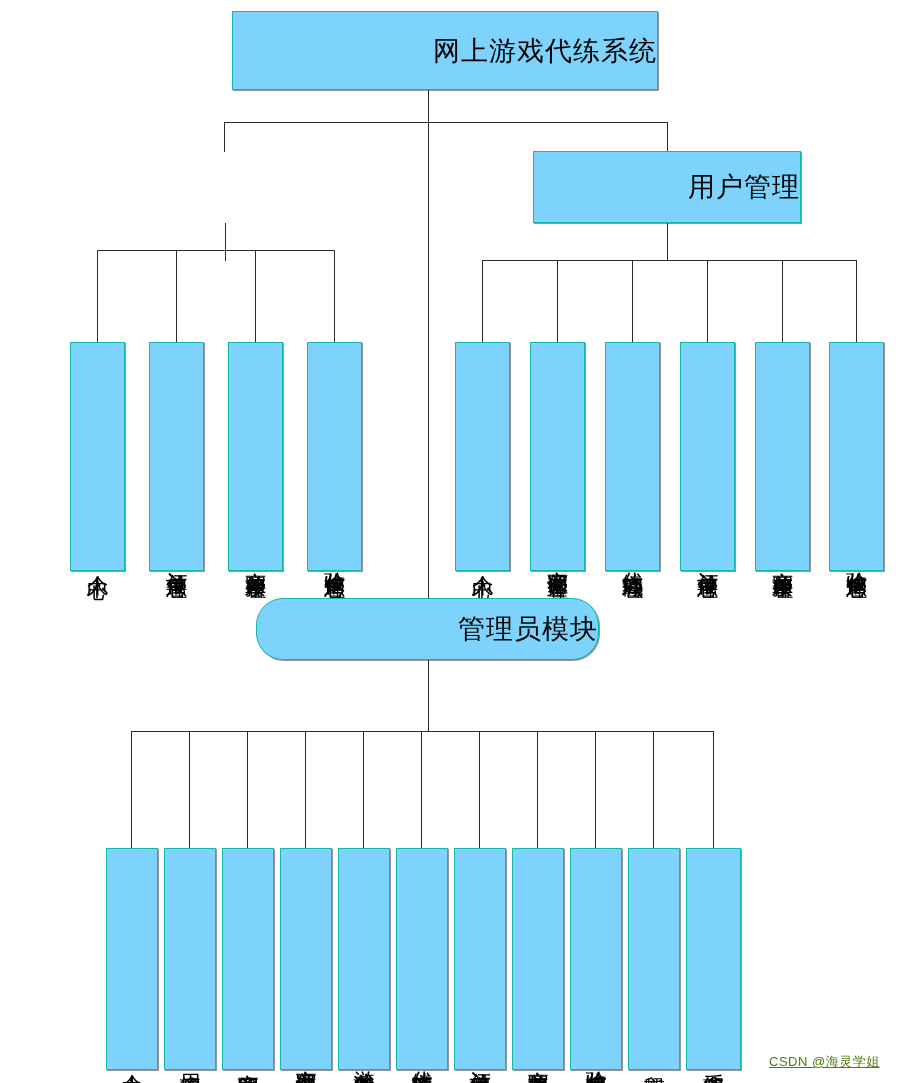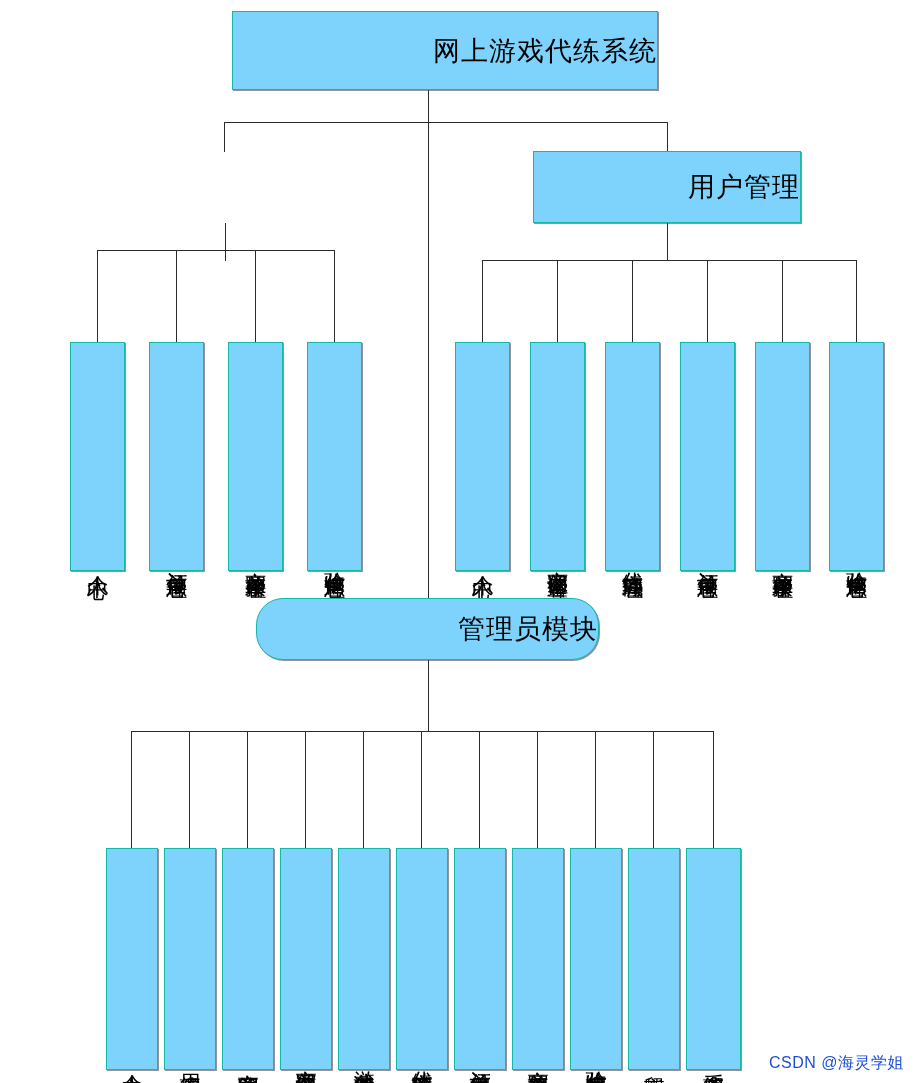--- a/index.html
+++ b/index.html
@@ -58,25 +58,26 @@
     position: absolute;
     background: #2b2b2b;
     z-index: 1;
   }
   .line.vert { width: 1px; }
   .line.horz { height: 1px; }
 
   
   #watermark {
     position: absolute;
-    color: #1d4ed8;
-    font-size: 16px;
+    color: #4d7c0f;
+    font-size: 13px;
     letter-spacing: 0.5px;
     white-space: nowrap;
     z-index: 5;
+    text-decoration: underline;
   }
 </style>
 </head>
 <body>
 
 <div id="canvas">
 
   <div class="node h" style="left:232px; top:11px; width:426px; height:79px;">
     <span class="txt">网上游戏代练系统</span>
   </div>

